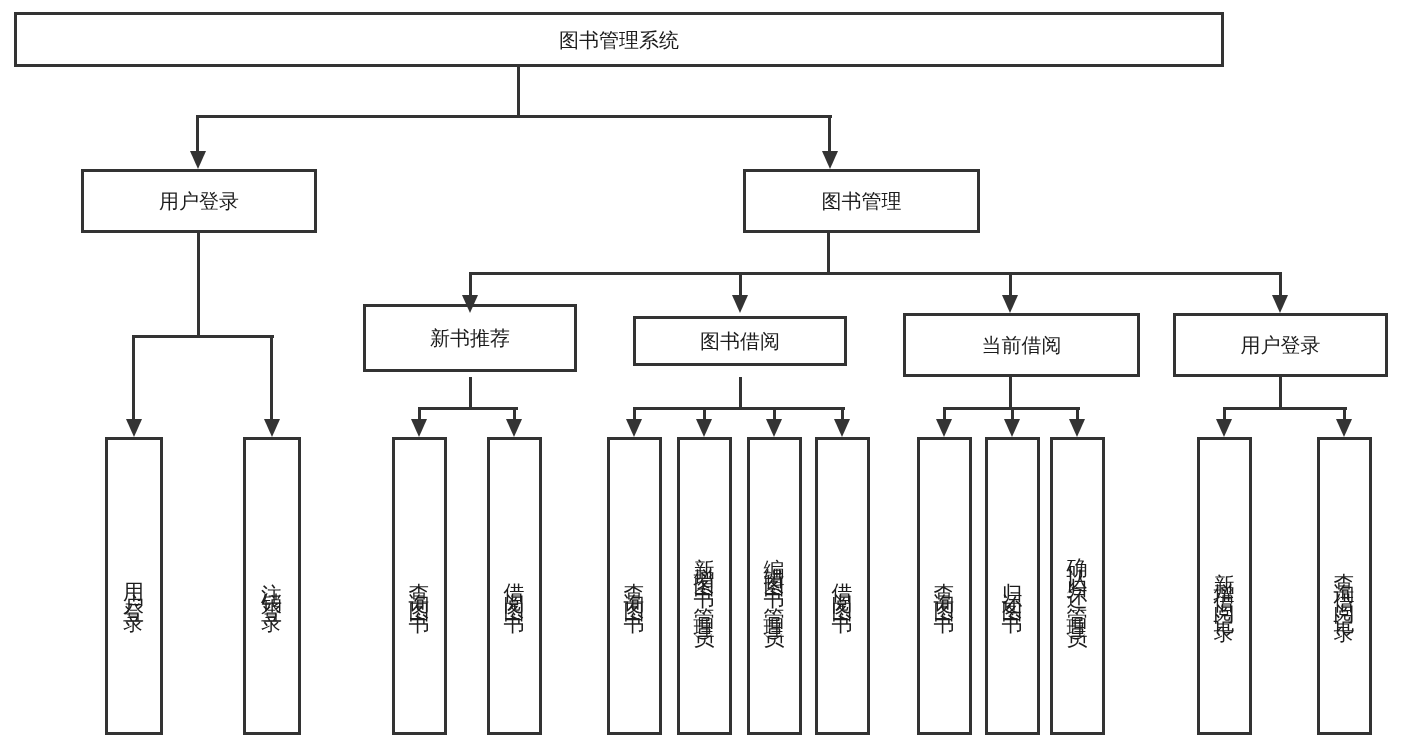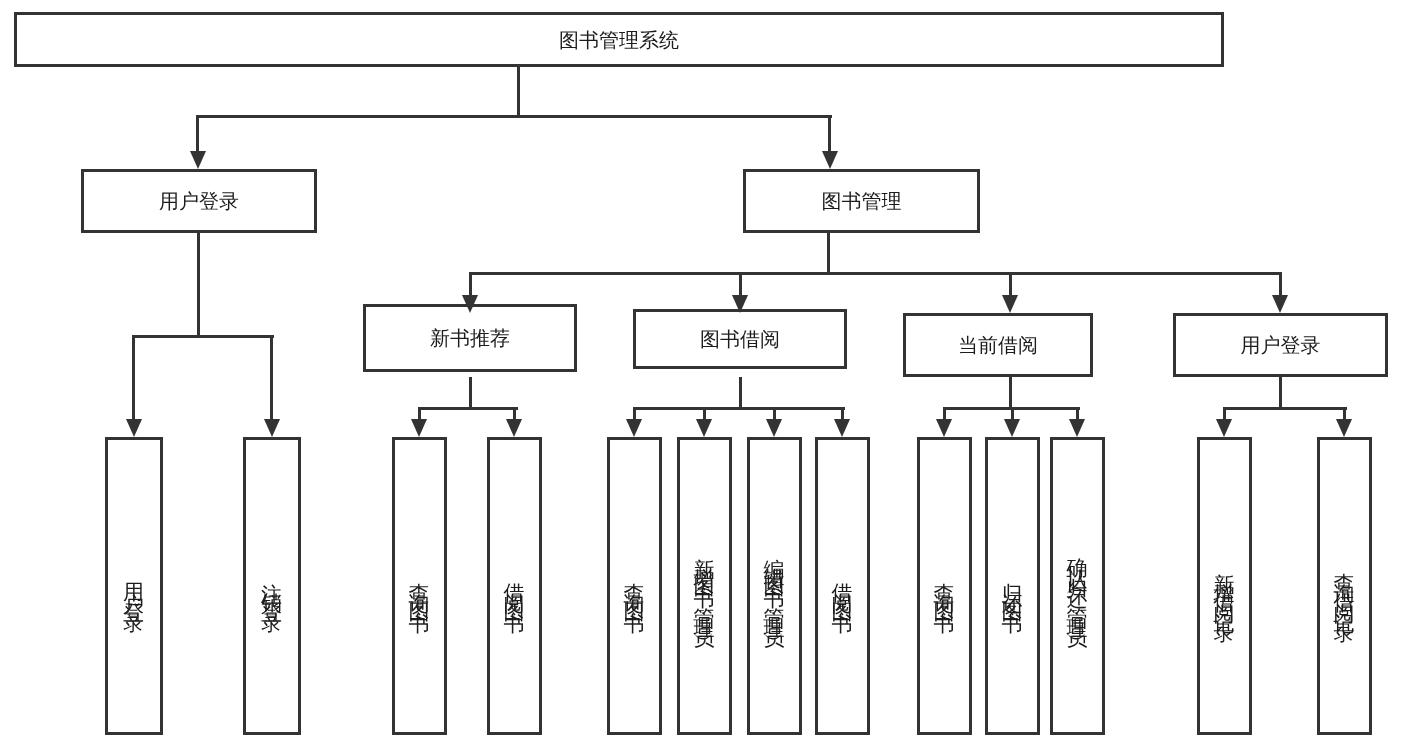--- a/index.html
+++ b/index.html
@@ -70,24 +70,24 @@
   <div class="box" style="left:81px; top:169px; width:236px; height:64px;">
     <span>用户登录</span>
   </div>
   <div class="box" style="left:710px; top:169px; width:237px; height:64px;margin-left:33px;">
     <span>图书管理</span>
   </div>
 
   <div class="box" style="left:363px; top:304px; width:214px; height:68px;">
     <span>新书推荐</span>
   </div>
-  <div class="box" style="left:633px; top:309px; width:214px; height:60px;align-items:center;">
+  <div class="box" style="left:633px; top:316px; width:214px; height:50px;align-items:center;">
     <span>图书借阅</span>
   </div>
-  <div class="box" style="left:903px; top:313px; width:190px; height:64px;">
+  <div class="box" style="left:903px; top:313px; width:237px; height:64px;">
     <span>当前借阅</span>
   </div>
   <div class="box" style="left:1173px; top:313px; width:215px; height:64px;">
     <span>用户登录</span>
   </div>
 
   <div class="box vbox" style="left:105px; top:437px; width:58px; height:298px;">
     <span>用户登录</span>
   </div>
   <div class="box vbox" style="left:243px; top:437px; width:58px; height:298px;">

